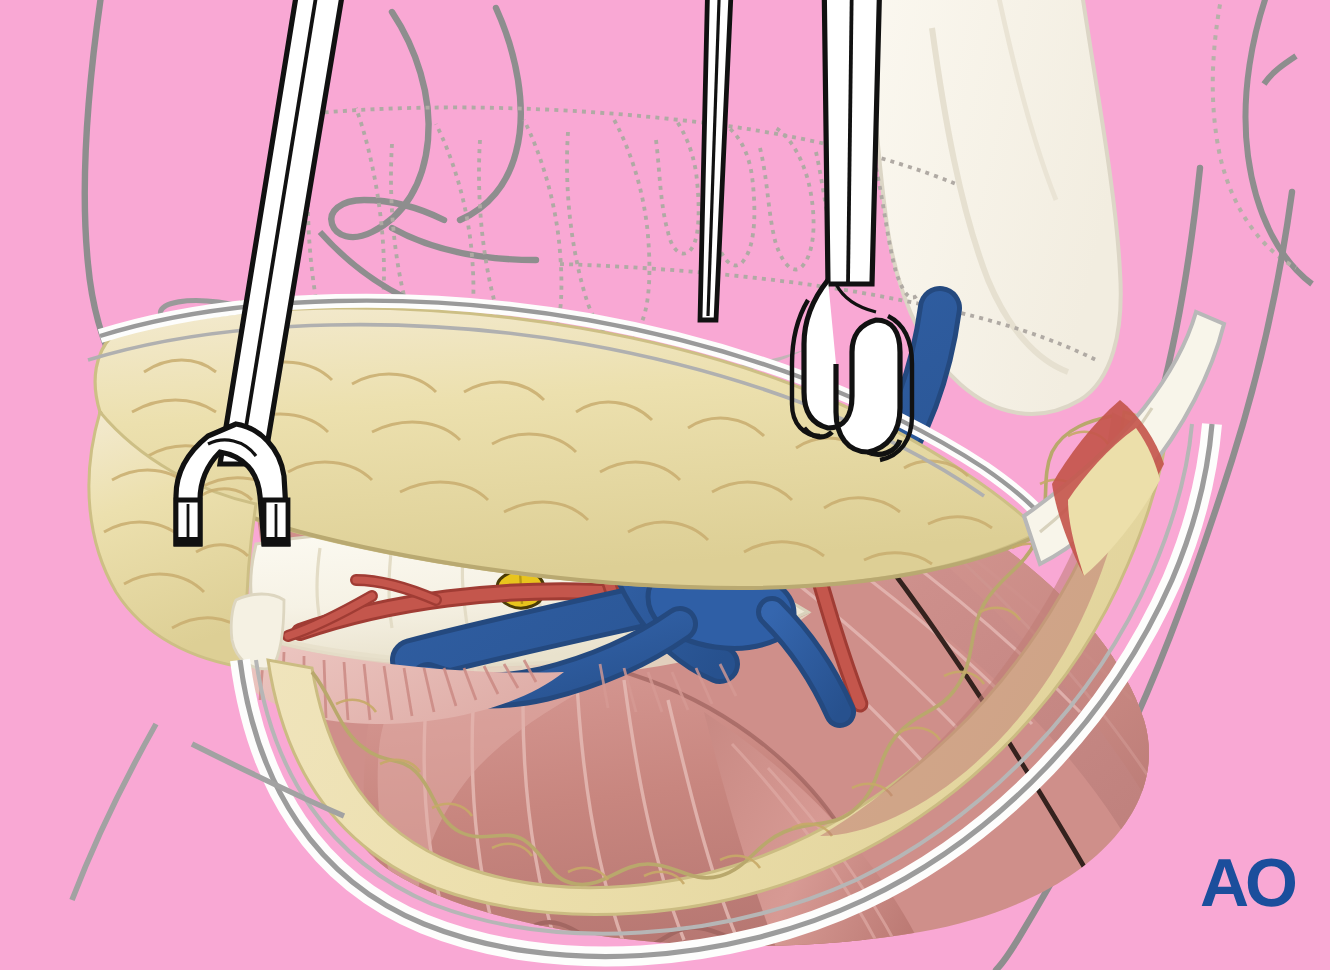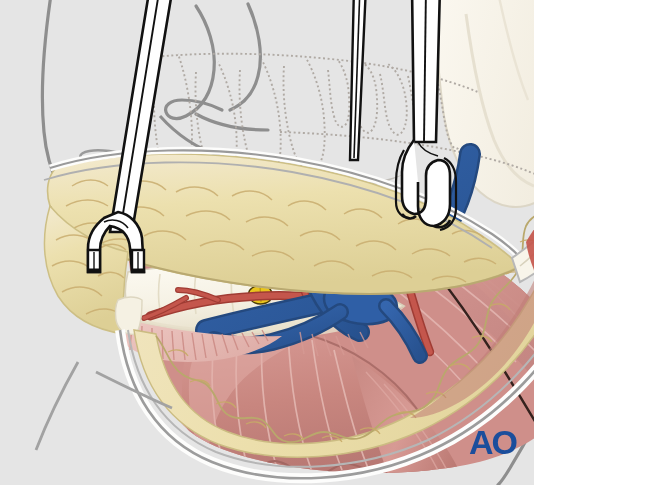--- a/index.html
+++ b/index.html
@@ -6,23 +6,23 @@
   html, body {
     margin: 0;
     padding: 0;
     background: #ffffff;
   }
   body {
     font-family: "Liberation Sans", sans-serif;
   }
   #stage {
     position: relative;
-    width: 534px;
+    width: 665px;
     height: 485px;
-    background: #e5e5e5;
+    background: #f9a8d4;
     overflow: hidden;
     text-align: right;
   }
   #figure {
     position: absolute;
     left: 0;
     top: 0;
     width: 665px;
     height: 485px;
     display: block;

